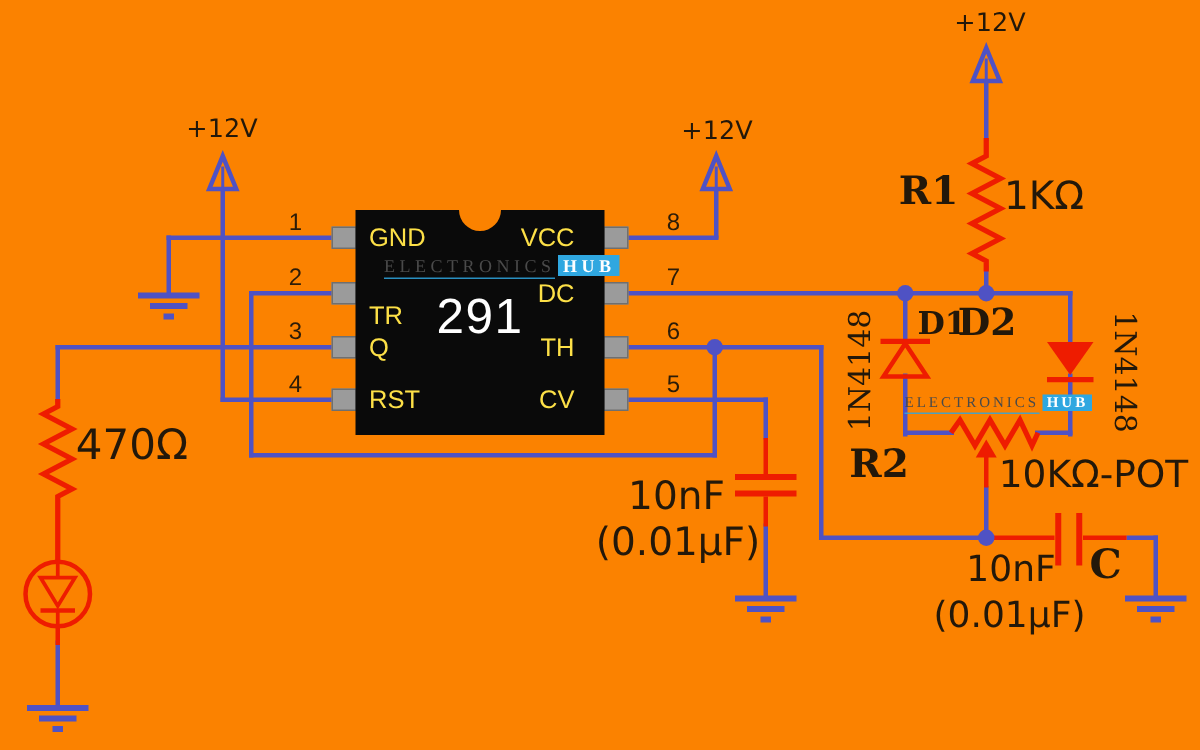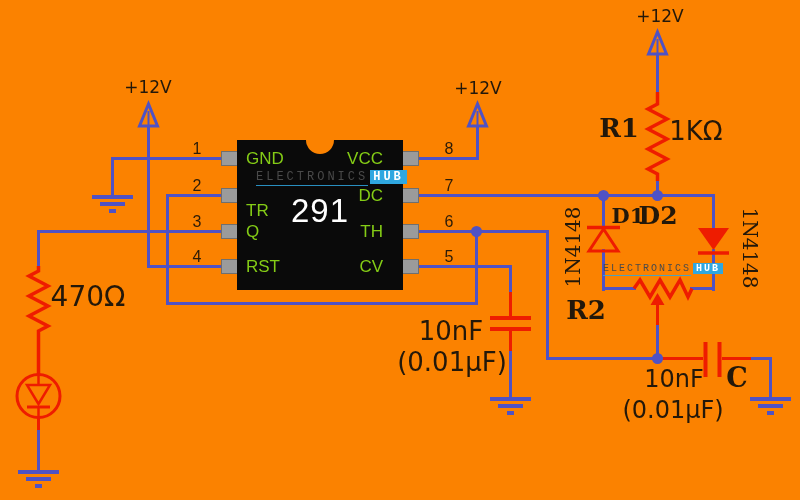--- a/index.html
+++ b/index.html
@@ -18,29 +18,29 @@
   .serifb{font-family:"DejaVu Serif",serif;font-weight:bold}
   .serifn{font-family:"DejaVu Serif",serif}
   .vertl{transform:translate(-50%,-50%) rotate(-90deg)}
   .vertr{transform:translate(-50%,-50%) rotate(90deg)}
   .ic{position:absolute;left:237px;top:140px;width:166px;height:150px;
       background:var(--ic_body,#0a0a0a)}
   .notch{position:absolute;left:69px;top:0;width:28px;height:14px;
          background:var(--bg,#fb8200);border-radius:0 0 14px 14px}
   .pinpad{position:absolute;width:17px;height:15px;background:var(--pin_pad,#9b9b9b);
           border:1px solid #6f6f6f;box-sizing:border-box}
-  .icl{position:absolute;color:#84cc16;font-size:17px;line-height:1;
+  .icl{position:absolute;color:#fde047;font-size:17px;line-height:1;
        font-family:"Liberation Sans",sans-serif}
   .icl.left{left:9px}
   .icl.right{right:20px}
   .icname{position:absolute;left:0;top:52px;width:100%;text-align:center;color:#fff;
           font-size:33px;letter-spacing:1px;font-family:"Liberation Sans",sans-serif}
   .pnum{position:absolute;width:30px;text-align:center;font-size:16px;color:#2c1c08;
         font-family:"Liberation Sans",sans-serif}
-  .wm{position:absolute;white-space:nowrap;font-family:Liberation Mono, monospace}
+  .wm{position:absolute;white-space:nowrap;font-family:Liberation Serif, serif}
   .wm .wtxt{color:#4a4a4a;border-bottom:1.5px solid rgba(47,167,224,.85);padding-bottom:1px}
   .wm .whl{background:var(--watermark_highlight,#2fa7e0);color:#fff;font-weight:bold;
            padding:0 3px;margin-left:2px}
   .wm1{left:19px;top:30px;font-size:12px;letter-spacing:3px}
   .wm2{left:603px;top:263px;font-size:10px;letter-spacing:2px}
 </style>
 </head>
 <body>
 
 <div class="stage">
@@ -163,20 +163,21 @@
   <div class="lbl" style="left:478px;top:88px;font-size:17px">+12V</div>
   <div class="lbl" style="left:660px;top:16px;font-size:17px">+12V</div>
   <div class="lbl" style="left:88px;top:297px;font-size:28px">470Ω</div>
   <div class="lbl serifb" style="left:619px;top:128px;font-size:26px">R1</div>
   <div class="lbl" style="left:696px;top:131px;font-size:26px">1KΩ</div>
   <div class="lbl serifb" style="left:628px;top:215px;font-size:21px">D1</div>
   <div class="lbl serifb" style="left:658px;top:215px;font-size:25px">D2</div>
   <div class="lbl serifn vertl" style="left:573px;top:247px;font-size:20px">1N4148</div>
   <div class="lbl serifn vertr" style="left:750px;top:248px;font-size:20px">1N4148</div>
   <div class="lbl serifb" style="left:586px;top:310px;font-size:26px">R2</div>
+  <div class="lbl" style="left:729px;top:316px;font-size:25px">10KΩ-POT</div>
   <div class="lbl" style="left:451px;top:331px;font-size:26px">10nF</div>
   <div class="lbl" style="left:452px;top:362px;font-size:26px">(0.01µF)</div>
   <div class="lbl" style="left:674px;top:379px;font-size:24px">10nF</div>
   <div class="lbl serifb" style="left:737px;top:377px;font-size:27px">C</div>
   <div class="lbl" style="left:673px;top:410px;font-size:24px">(0.01µF)</div>
 
   <div class="wm wm2">
     <span class="wtxt">ELECTRONICS</span><span class="whl">HUB</span>
   </div>
 

